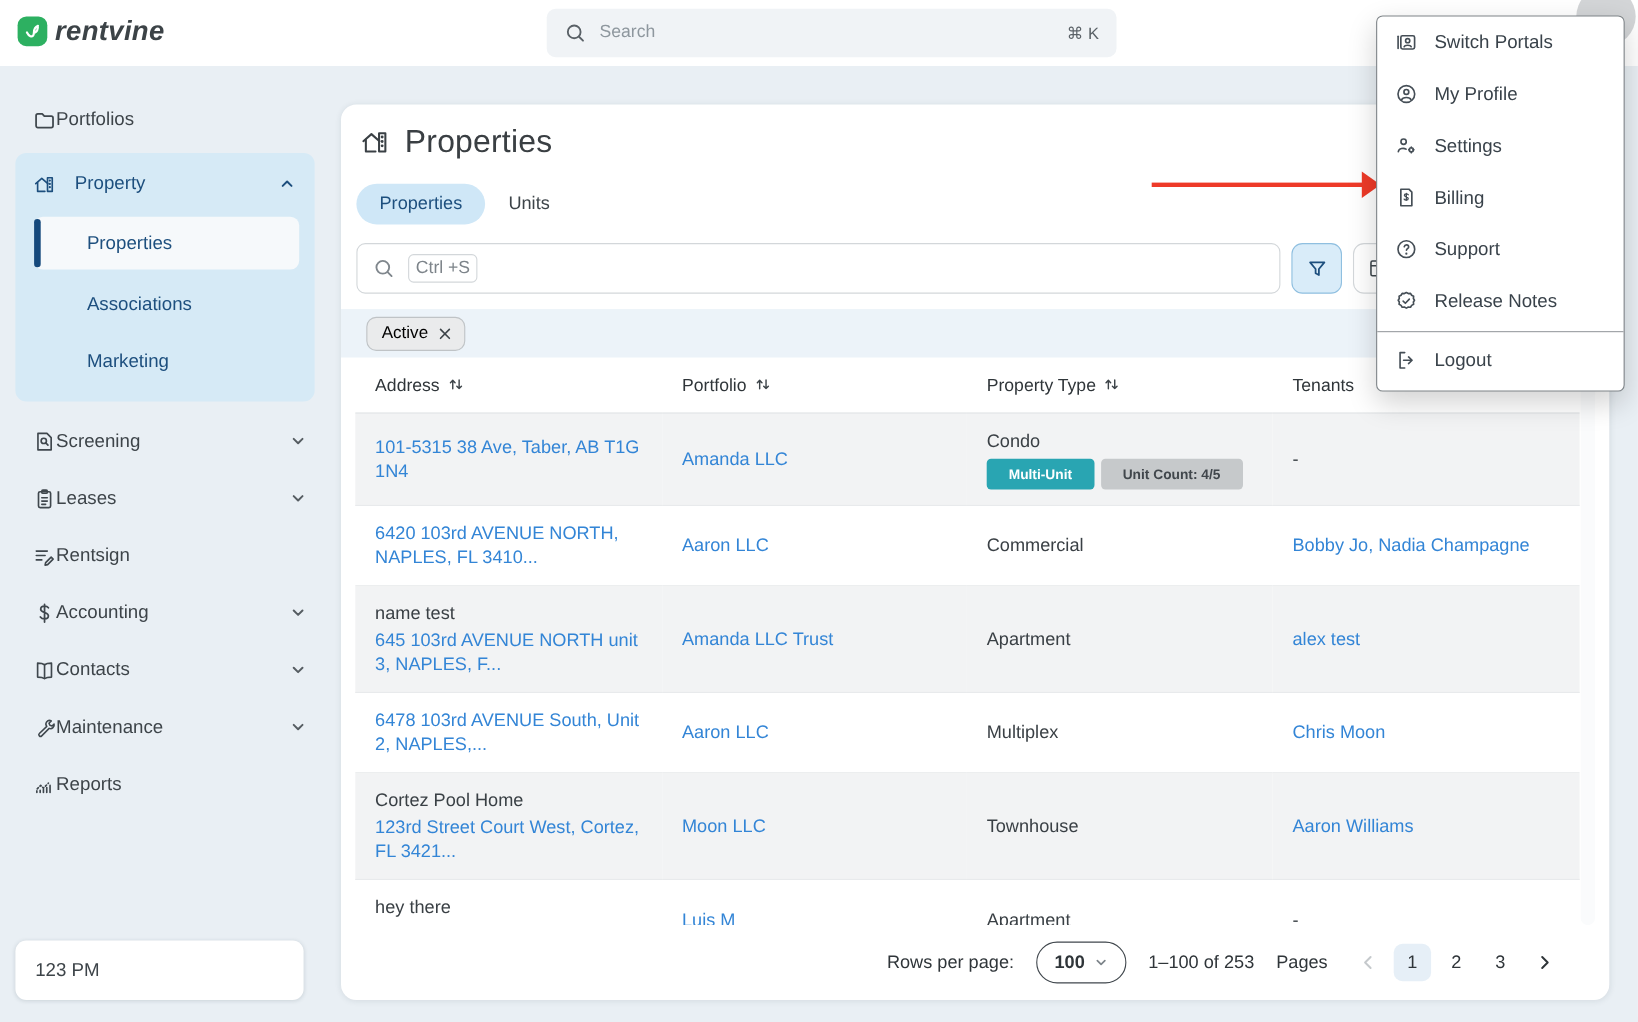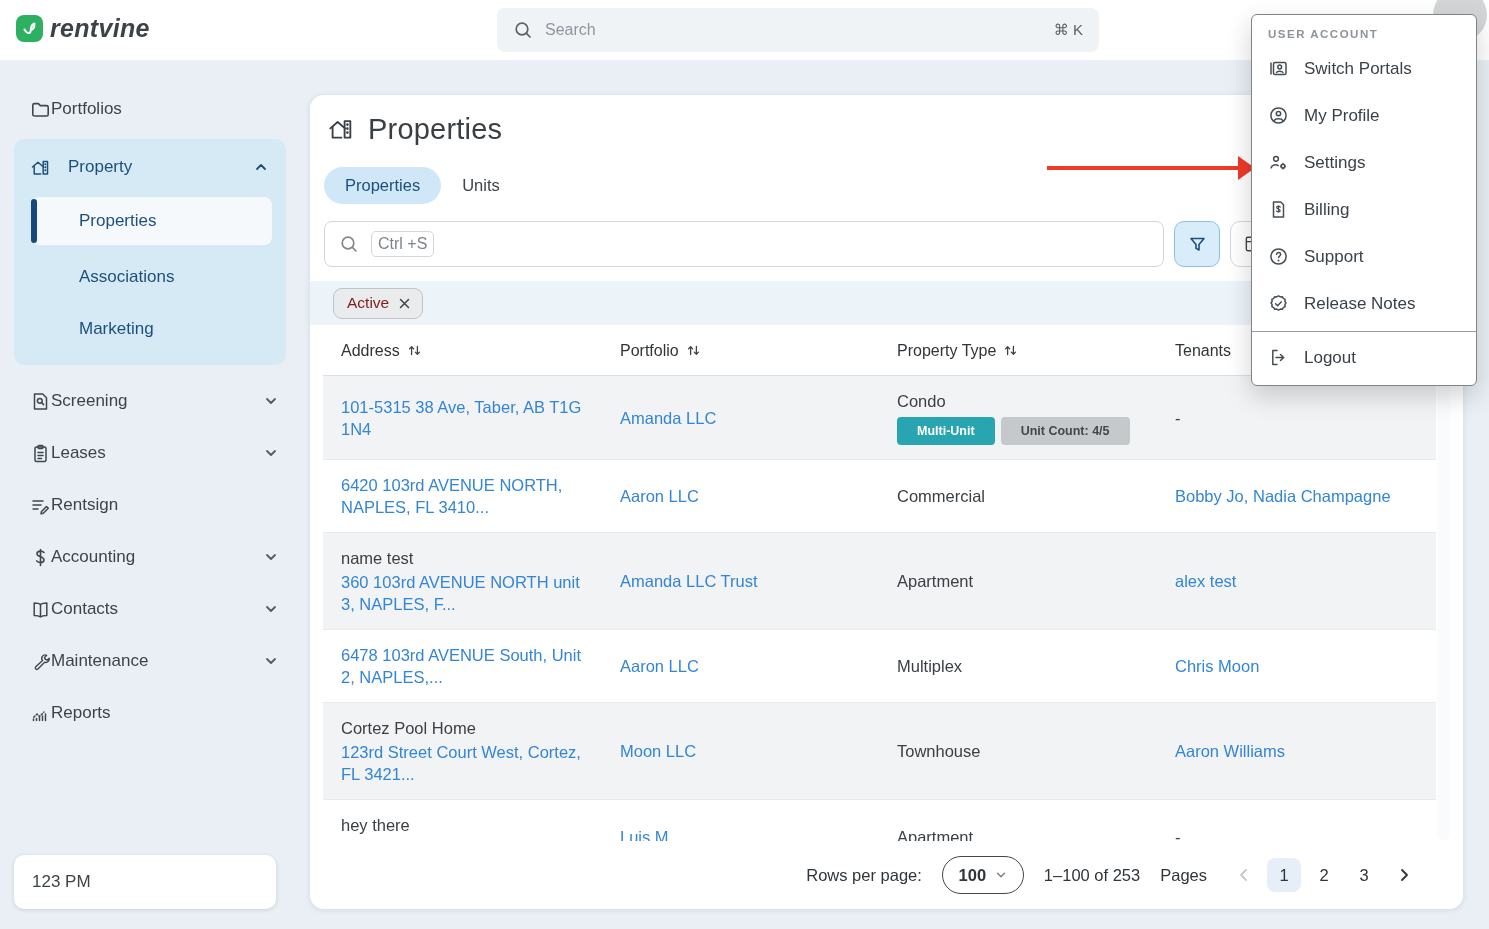--- a/index.html
+++ b/index.html
@@ -10,21 +10,21 @@
     color:#3a4045;
     position:relative;
   }
   svg { display:block; }
 
   
   .topbar { position:absolute; left:0; top:0; width:1489px; height:60px; background:#fff; z-index:5; }
   .logo { position:absolute; left:16px; top:14px; display:flex; align-items:center; gap:7px; }
   .logo-mark { width:27px; height:27px; background:#2db061; border-radius:8px; display:grid; place-items:center; }
   .logo-text { font-size:25px; font-weight:700; letter-spacing:.3px; color:#3c4347;font-style:italic; }
-  .global-search { position:absolute; left:497px; top:8px; width:602px; height:44px; background:#f0f3f6; border-radius:8px; display:flex; align-items:center; padding:0 16px; gap:11px; }
+  .global-search { position:absolute; left:497px; top:8px; width:518px; height:44px; background:#f0f3f6; border-radius:8px; display:flex; align-items:center; padding:0 16px; gap:11px; }
   .global-search input { flex:1; border:none; outline:none; background:transparent; font-size:16px; color:#3a4045; font-family:inherit; }
   .global-search input::placeholder { color:#8e979e; }
   .kbd-hint { font-size:15px; color:#5a6167; white-space:nowrap; }
 
   
   .sidebar { position:absolute; left:0; top:60px; width:300px; bottom:0; padding-top:23px; z-index:1; }
   .side-item { display:flex; align-items:center; height:52px; padding:0 22px 0 30px; gap:0; font-size:17px; color:#3d4449; cursor:pointer; }
   .side-item .chev { margin-left:auto; color:#565d62; }
   .side-group { margin:4px 14px 10px; background:#d6eaf6; border-radius:10px; padding-bottom:10px; }
   .side-group .group-head { display:flex; align-items:center; height:56px; padding:0 18px 0 16px; gap:17px; font-size:17px; color:#1d4f7e; font-weight:500; cursor:pointer; }
@@ -46,21 +46,21 @@
   .tab.active { background:#cfe7f7; color:#1d4f7e; }
   .search-row { margin-top:16px; display:flex; gap:10px; height:46px; }
   .table-search { width:840px; height:46px; border:1px solid #d3d7da; border-radius:8px; display:flex; align-items:center; padding:0 12px 0 14px; gap:11px; background:#fff; }
   .table-search input { flex:1; border:none; outline:none; font-size:16.5px; color:#3a4045; font-family:inherit; background:transparent; }
   .table-search input::placeholder { color:#9aa2a9; }
   .ctrl-badge { border:1px solid #d3d7da; border-radius:5px; font-size:16px; color:#7d848a; padding:3px 6px; white-space:nowrap; }
   .btn-sq { width:46px; height:46px; border-radius:10px; display:grid; place-items:center; cursor:pointer; }
   .btn-filter { background:#d9ecf9; border:1px solid #8fbfe0; color:#1d4f7e; }
   .btn-ghost { background:#fff; border:1px solid #d3d7da; color:#3f474d; }
   .chip-row { margin:14px -14px 0; height:44px; background:#ecf3f9; display:flex; align-items:center; padding-left:23px; }
-  .chip { background:#eaebec; border:1px solid #bfc3c6; border-radius:9px; height:31px; display:inline-flex; align-items:center; gap:9px; padding:0 11px 0 13px; font-size:15.5px; color:#7f1d1d; }
+  .chip { background:#eaebec; border:1px solid #bfc3c6; border-radius:9px; height:31px; display:inline-flex; align-items:center; gap:9px; padding:0 11px 0 13px; font-size:15.5px; color:#000000; }
   .chip .x { color:#3d4449; cursor:pointer; display:grid; place-items:center; }
 
   
   .table-zone { flex:1; overflow:hidden; padding:0 13px; display:flex; }
   .table-zone table { width:1114px; border-collapse:collapse; table-layout:fixed; }
   .scroll-track { width:13px; background:#fafbfc; border-radius:7px; margin:6px 0 0 1px; }
   th { text-align:left; font-weight:500; font-size:16px; color:#2f3539; padding:17px 18px 15px; border-bottom:1px solid #dcdfe1; }
   .sort-ic { display:inline-block; vertical-align:-2px; margin-left:7px; color:#3d4449; }
   td { padding:14px 18px; font-size:16.5px; border-top:1px solid #e8eaec; vertical-align:middle; line-height:22px; }
   tbody tr:first-child td { border-top:none; }
@@ -310,21 +310,21 @@
         </tr>
         <tr>
           <td><a class="lnk">6420 103rd AVENUE NORTH, NAPLES, FL 3410...</a></td>
           <td><a class="lnk">Aaron LLC</a></td>
           <td><span class="plain">Commercial</span></td>
           <td><a class="lnk">Bobby Jo, Nadia Champagne</a></td>
         </tr>
         <tr>
           <td>
             <div class="row-name">name test</div>
-            <a class="lnk">360 103rd AVENUE NORTH unit 3, NAPLES, F...</a>
+            <a class="lnk">645 103rd AVENUE NORTH unit 3, NAPLES, F...</a>
           </td>
           <td><a class="lnk">Amanda LLC Trust</a></td>
           <td><span class="plain">Apartment</span></td>
           <td><a class="lnk">alex test</a></td>
         </tr>
         <tr>
           <td><a class="lnk">6478 103rd AVENUE South, Unit 2, NAPLES,...</a></td>
           <td><a class="lnk">Aaron LLC</a></td>
           <td><span class="plain">Multiplex</span></td>
           <td><a class="lnk">Chris Moon</a></td>
@@ -376,21 +376,20 @@
             <path d="M7 4l5 5-5 5"></path>
           </svg>
       </span>
     </div>
   </div>
 </div>
 
 <div class="avatar"></div>
 
 <div class="user-menu">
-  <div class="menu-header">USER ACCOUNT</div>
   <div class="menu-item">
     <svg class="icon20" viewBox="0 0 21 21" fill="none" stroke="currentColor" stroke-width="1.5" stroke-linejoin="round" stroke-linecap="round">
         <path d="M3 16V5"></path>
         <rect x="5.5" y="4.5" width="12.5" height="12" rx="1.5"></rect>
         <circle cx="11.7" cy="9" r="1.9"></circle>
         <path d="M8.5 14.5c.6-1.8 5.8-1.8 6.4 0"></path>
       </svg>
     <span>Switch Portals</span>
   </div>
   <div class="menu-item">

